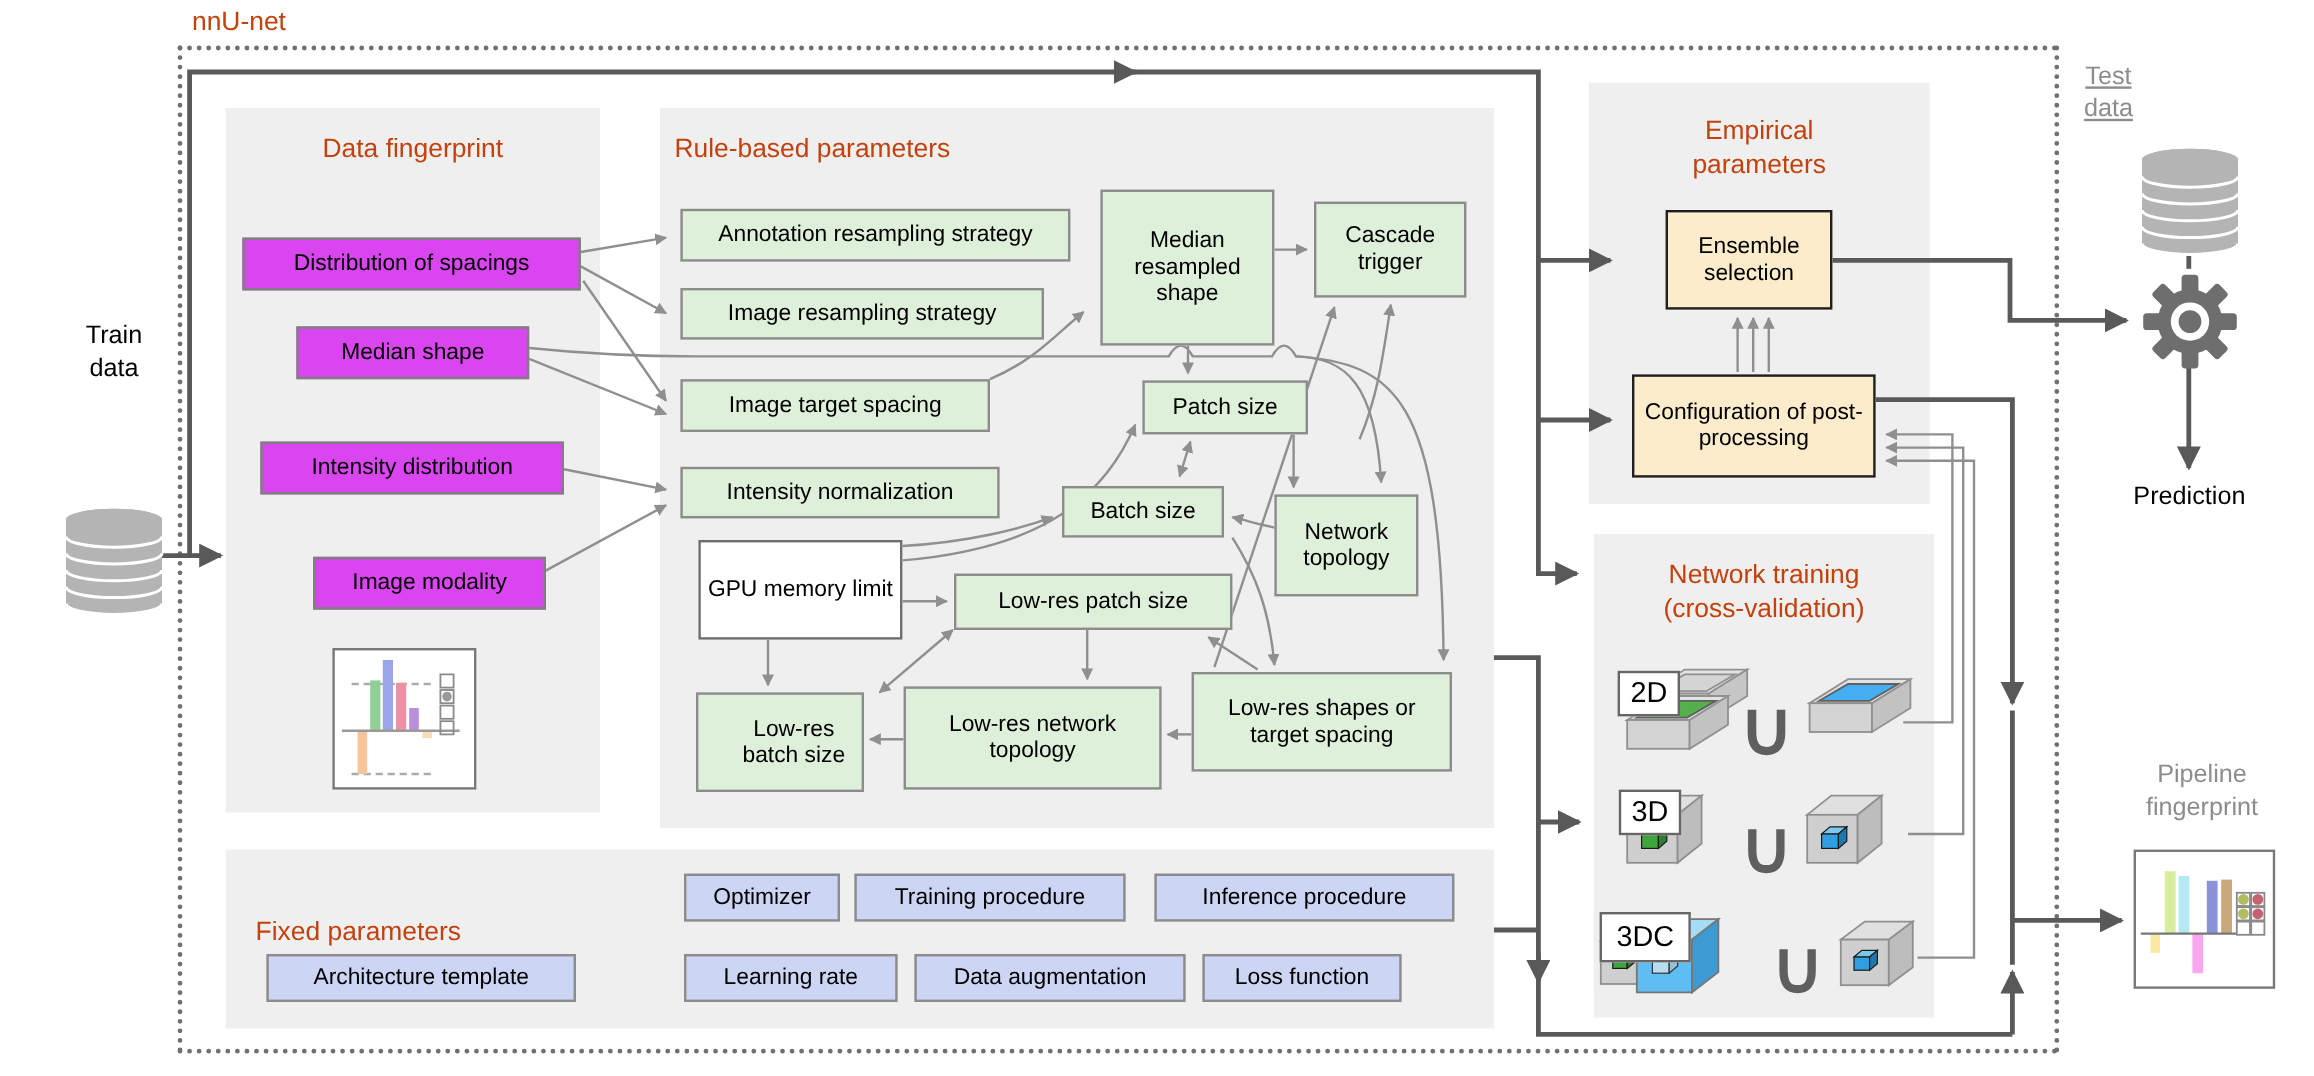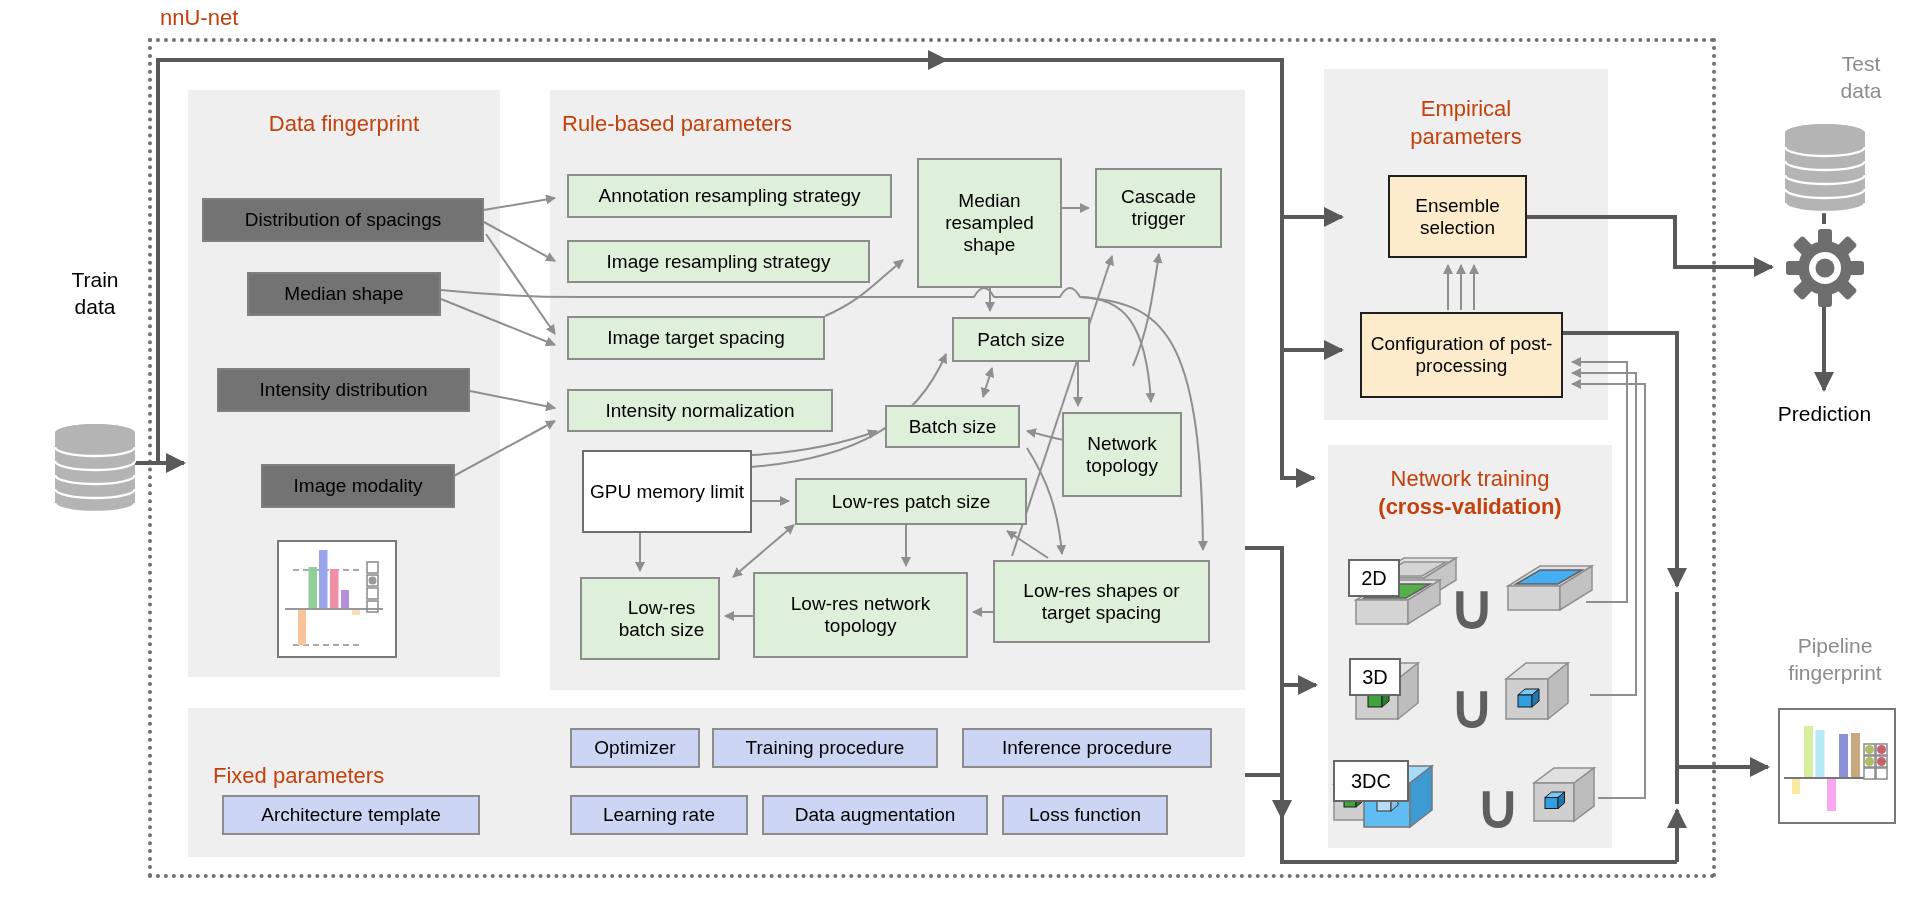--- a/index.html
+++ b/index.html
@@ -2,27 +2,27 @@
 <html><head>
 <meta charset="utf-8">
 <style>
   html,body{margin:0;padding:0;background:#fff;}
   .canvas{position:relative;width:1928px;height:897px;background:#fff;overflow:hidden;
           font-family:"Liberation Sans",sans-serif;color:#000;}
   .panel{position:absolute;background:#efefef;}
   .ptitle{position:absolute;color:#c2410c;font-size:22px;line-height:1.25;}
   .box{position:absolute;display:flex;align-items:center;justify-content:center;text-align:center;
        font-size:19px;line-height:1.15;box-sizing:border-box;padding:2px 5px;}
-  .pink{background:#737373;border:2px solid #7f7f7f;}
+  .pink{background:#d946ef;border:2px solid #7f7f7f;}
   .green{background:#dff0da;border:2px solid #8c8c8c;}
   .whitebox{background:#ffffff;border:2px solid #6e6e6e;}
   .blue{background:#ccd6f4;border:2px solid #8c8c8c;}
   .cream{background:#fdeccb;border:2px solid #1f1f1f;}
   .rowlabel{position:absolute;background:#fff;border:2px solid #666;display:flex;align-items:center;
-            justify-content:center;font-size:20px;z-index:6;}
+            justify-content:center;font-size:24px;z-index:6;}
   .freelabel{position:absolute;text-align:center;font-size:21px;line-height:1.3;}
   .gray{color:#8c8c8c;}
   .dotborder{position:absolute;left:148px;top:38px;width:1568px;height:840px;
              border:4px dotted #707070;box-sizing:border-box;z-index:1;}
   svg.lines{position:absolute;left:0;top:0;z-index:3;pointer-events:none;}
   .iconsvg{position:absolute;z-index:4;}
   .zbox{z-index:5;}
   .chartframe{position:absolute;background:#fff;border:2px solid #787878;z-index:5;}
 </style>
 </head>
@@ -106,21 +106,21 @@
       <path d="M1598,798 H1645 V384 H1572" marker-end="url(#at)"></path>
     </g>
   </svg>
 
   <div class="ptitle" style="left:188px;top:110px;width:312px;text-align:center;">Data fingerprint</div>
   <div class="ptitle" style="left:562px;top:110px;">Rule-based parameters</div>
   <div class="ptitle" style="left:213px;top:762px;">Fixed parameters</div>
   <div class="ptitle" style="left:1391px;top:95px;width:150px;text-align:center;">Empirical parameters</div>
   <div class="ptitle" style="left:1338px;top:465px;width:264px;text-align:center;">
     <span style="display:block;">Network training</span>
-    <span style="display:block;font-weight:bold;">(cross-validation)</span>
+    <span style="display:block;">(cross-validation)</span>
   </div>
 
   <div class="box pink zbox" style="left:202px;top:198px;width:282px;height:44px;">Distribution of spacings</div>
   <div class="box pink zbox" style="left:247px;top:272px;width:194px;height:44px;">Median shape</div>
   <div class="box pink zbox" style="left:217px;top:368px;width:253px;height:44px;">Intensity distribution</div>
   <div class="box pink zbox" style="left:261px;top:464px;width:194px;height:44px;">Image modality</div>
 
   <div class="box green zbox" style="left:567px;top:174px;width:325px;height:44px;">Annotation resampling strategy</div>
   <div class="box green zbox" style="left:567px;top:240px;width:303px;height:43px;">Image resampling strategy</div>
   <div class="box green zbox" style="left:567px;top:316px;width:258px;height:44px;">Image target spacing</div>
@@ -239,21 +239,21 @@
     <ellipse cx="42" cy="11" rx="40" ry="9" fill="#b4b4b4"></ellipse>
     <g stroke="#ffffff" stroke-width="2.5" fill="none">
       <path d="M2,25 A40,9 0 0 0 82,25"></path>
         <path d="M2,39 A40,9 0 0 0 82,39"></path>
       <path d="M2,53 A40,9 0 0 0 82,53"></path>
         <path d="M2,67 A40,9 0 0 0 82,67"></path>
       <path d="M2,81 A40,9 0 0 0 82,81"></path>
     </g>
   </svg>
 
-  <div class="freelabel gray" style="left:1826px;top:50px;width:70px;">Test data</div>
+  <div class="freelabel gray" style="left:1722px;top:50px;width:70px;text-decoration:underline;">Test data</div>
   <svg class="iconsvg" style="left:1781px;top:122px;" width="88" height="92" viewBox="0 0 84 92">
     <path d="M2,11 A40,9 0 0 1 82,11 L82,81 A40,9 0 0 1 2,81 Z" fill="#b4b4b4"></path>
     <ellipse cx="42" cy="11" rx="40" ry="9" fill="#b4b4b4"></ellipse>
     <g stroke="#ffffff" stroke-width="2.5" fill="none">
       <path d="M2,25 A40,9 0 0 0 82,25"></path>
         <path d="M2,39 A40,9 0 0 0 82,39"></path>
       <path d="M2,53 A40,9 0 0 0 82,53"></path>
         <path d="M2,67 A40,9 0 0 0 82,67"></path>
       <path d="M2,81 A40,9 0 0 0 82,81"></path>
     </g>

